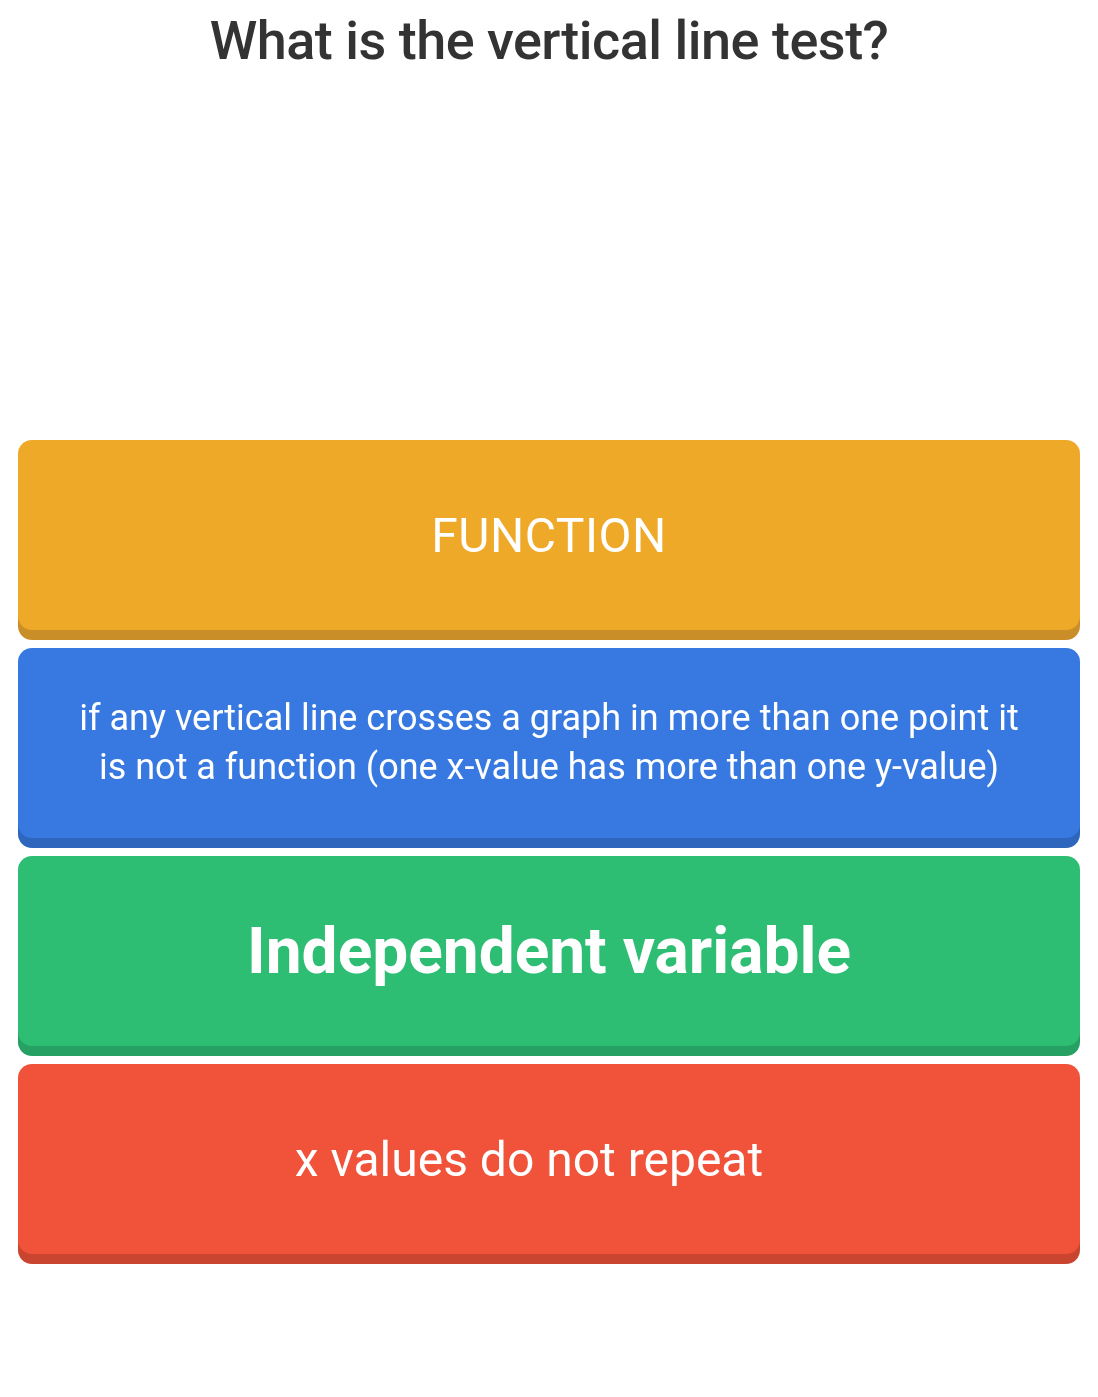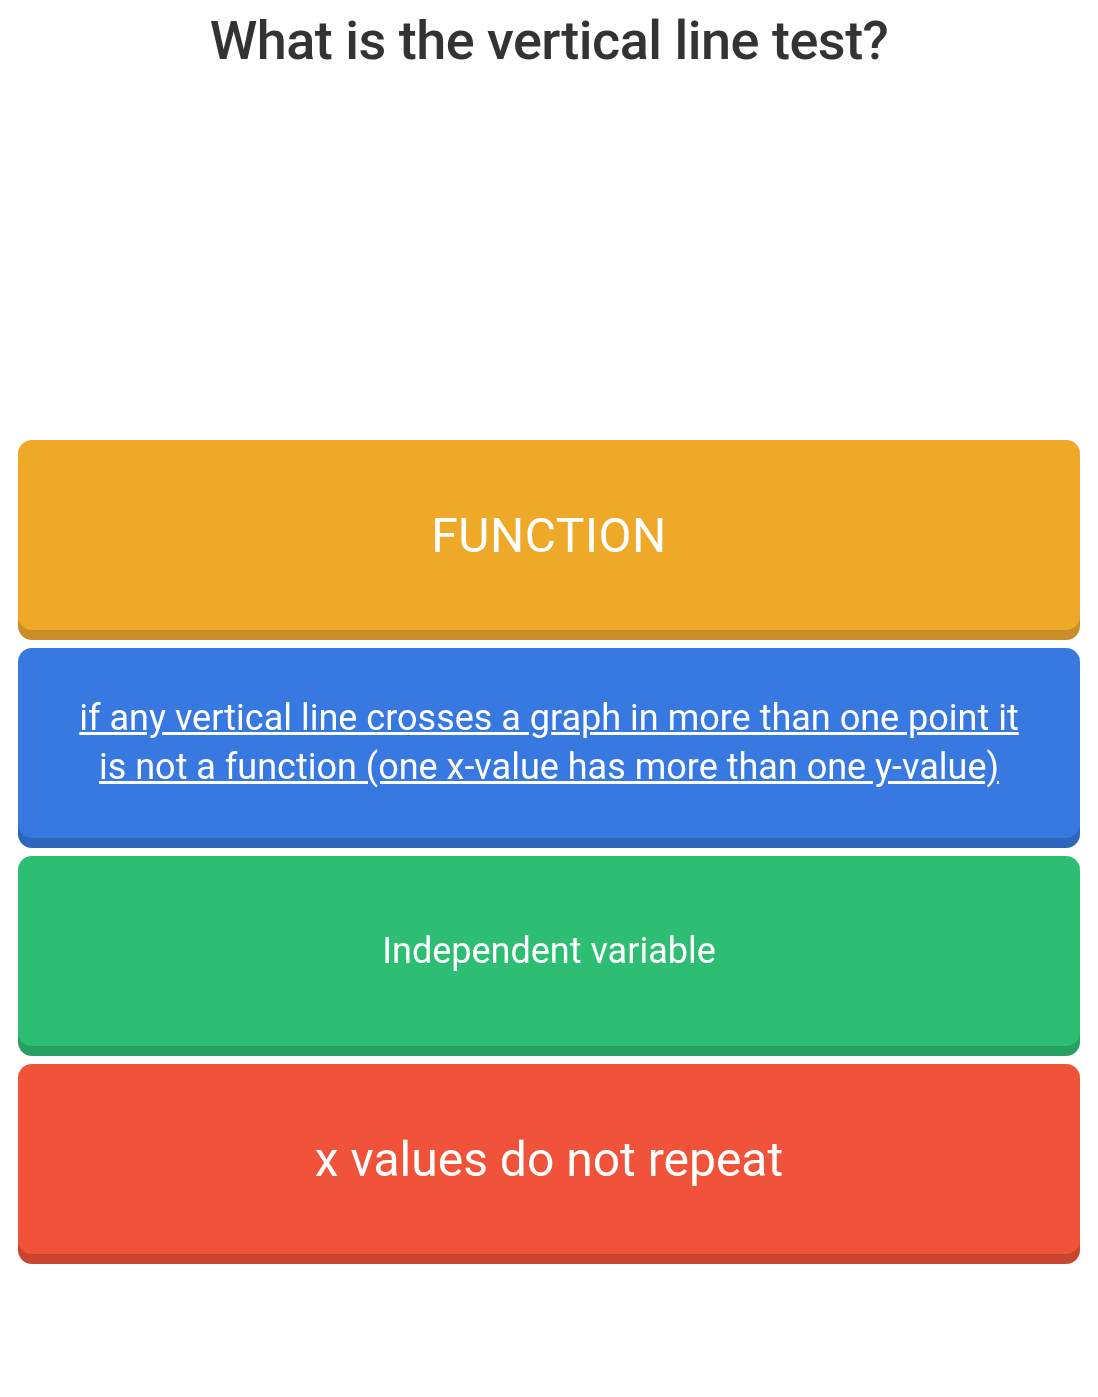--- a/index.html
+++ b/index.html
@@ -53,33 +53,34 @@
     letter-spacing: 0.5px;
   }
   .option-blue {
     background: #3779e1;
     box-shadow: 0 10px 0 #2e65bd;
     margin-bottom: 4px;
   }
   .option-blue .option-text {
     font-size: 36px;
     line-height: 1.35;
-    text-decoration: underline;
   }
   .option-green {
     background: #2dbe74;
     box-shadow: 0 10px 0 #26a063;
     margin-bottom: 4px;
   }
   .option-green .option-text {
-    font-size: 36px;
+    font-size: 64px;
+    font-weight: bold;
   }
   .option-red {
     background: #f05339;
     box-shadow: 0 10px 0 #ca4530;
+    padding-left: 20px;
   }
   .option-red .option-text {
     font-size: 48px;
   }
 </style>
 </head>
 <body>
 
 <div class="question-area">
   <h1 class="question-text">What is the vertical line test?</h1>

